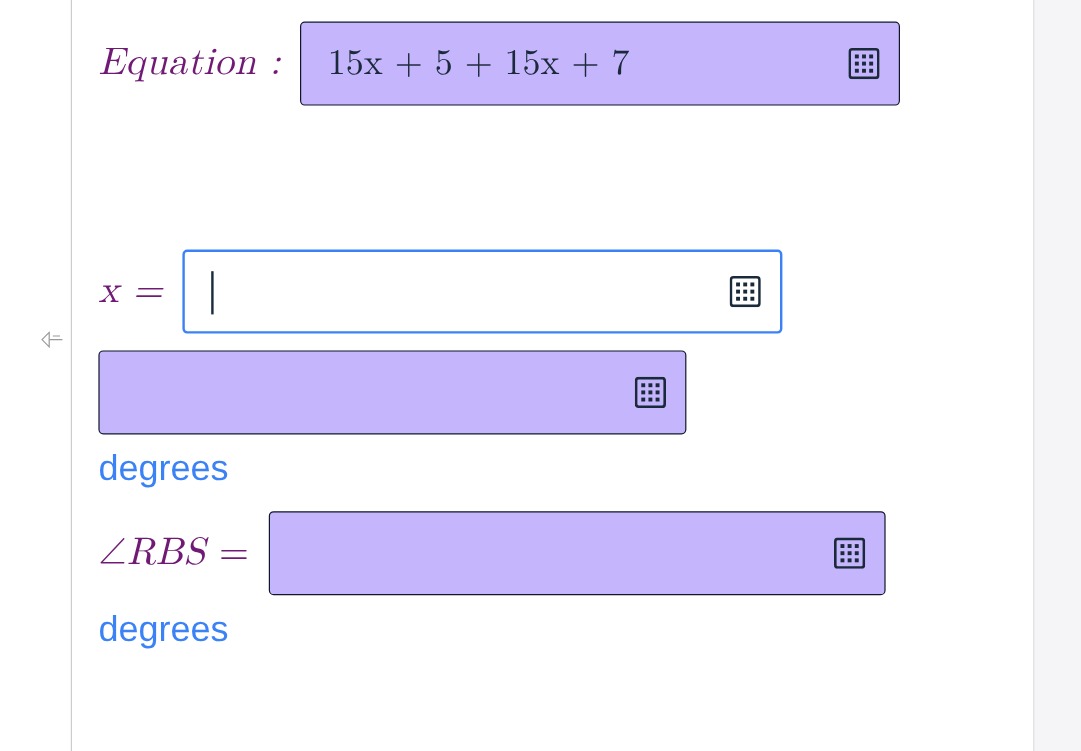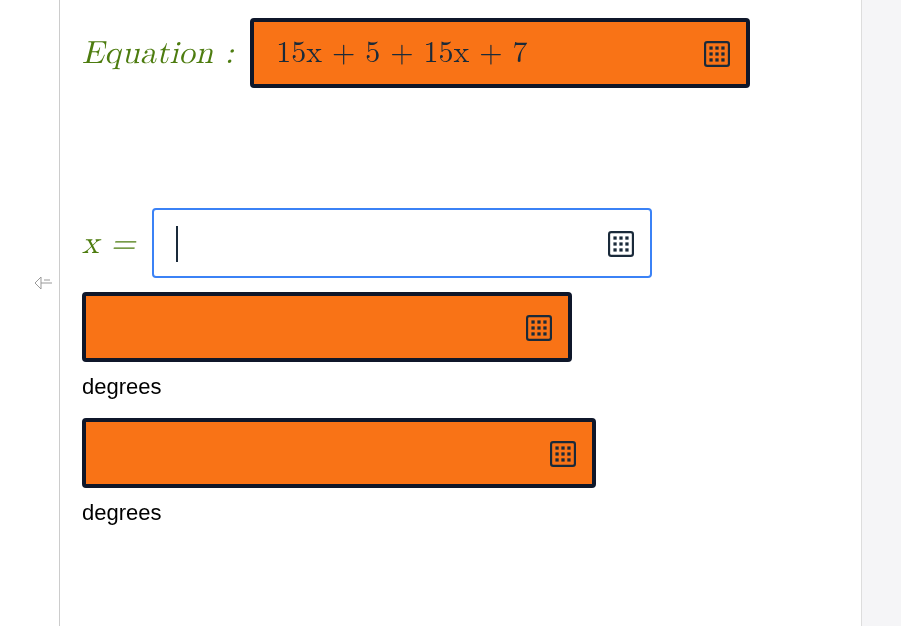--- a/index.html
+++ b/index.html
@@ -45,33 +45,33 @@
     }
     .row {
       display: flex;
       align-items: center;
       margin-bottom: 14px;
     }
     .row-equation { margin-bottom: 120px; }
     .label {
       font-style: italic;
       font-size: 32px;
-      color: #4d7c0f;
+      color: #701a75;
       margin-right: 16px;
       font-family: 'Latin Modern Math', Georgia, serif;
       letter-spacing: 0.5px;
     }
     .label .angle { font-style: normal; font-size: 30px; }
     .input-box {
       display: flex;
       align-items: center;
       justify-content: space-between;
-      border: 4px solid #0f172a;
+      border: 1px solid #0f172a;
       border-radius: 4px;
-      background: #f97316;
+      background: #c4b5fd;
       height: 70px;
       padding: 0 16px 0 22px;
       font-size: 30px;
       color: #1a2a3a;
     }
     .input-box.active {
       border: 2px solid #3b82f6;
       background: #ffffff;
     }
     .input-box .math-value {
@@ -86,22 +86,22 @@
       vertical-align: middle;
     }
     .keypad-icon {
       width: 26px;
       height: 26px;
       flex-shrink: 0;
       margin-left: 12px;
     }
     .degrees-label {
       font-family: Arial, Helvetica, sans-serif;
-      font-size: 22px;
-      color: #000000;
+      font-size: 30px;
+      color: #3b82f6;
       margin-bottom: 18px;
       margin-top: -2px;
     }
     .eq-sign { font-style: normal; }
 
     
     .box-equation { width: 500px; }
     .box-x { width: 500px; }
     .box-nbs { width: 490px; }
     .box-rbs { width: 514px; }
@@ -180,20 +180,21 @@
             <rect x="5" y="16" width="3" height="3" fill="#1a2a3a"></rect>
               <rect x="10.5" y="16" width="3" height="3" fill="#1a2a3a"></rect>
               <rect x="16" y="16" width="3" height="3" fill="#1a2a3a"></rect>
           </svg>
         </span>
       </div>
     </div>
     <div class="degrees-label">degrees</div>
 
     <div class="row">
+      <span class="label"><span class="angle">∠</span><span>RBS</span><span class="eq-sign"> =</span></span>
       <div class="input-box box-rbs">
         <span class="math-value"></span>
         <span class="keypad-icon">
           <svg viewBox="0 0 24 24" width="26" height="26">
             <rect x="1" y="1" width="22" height="22" rx="2" fill="none" stroke="#1a2a3a" stroke-width="2"></rect>
             <rect x="5" y="5" width="3" height="3" fill="#1a2a3a"></rect>
               <rect x="10.5" y="5" width="3" height="3" fill="#1a2a3a"></rect>
               <rect x="16" y="5" width="3" height="3" fill="#1a2a3a"></rect>
             <rect x="5" y="10.5" width="3" height="3" fill="#1a2a3a"></rect>
               <rect x="10.5" y="10.5" width="3" height="3" fill="#1a2a3a"></rect>

